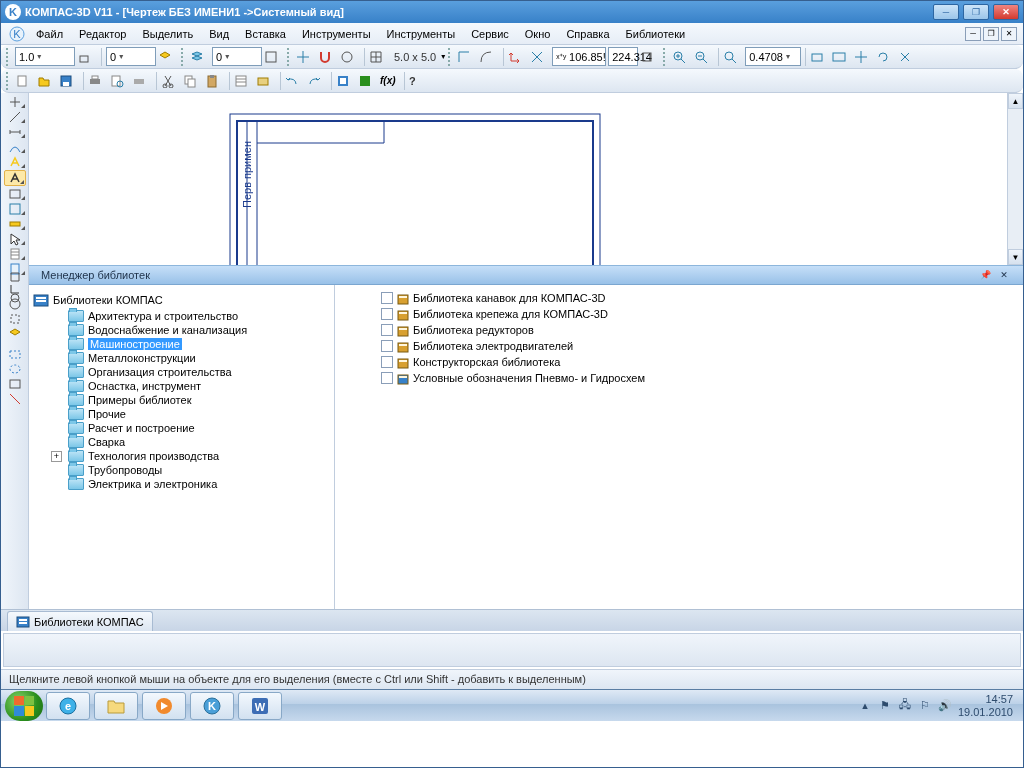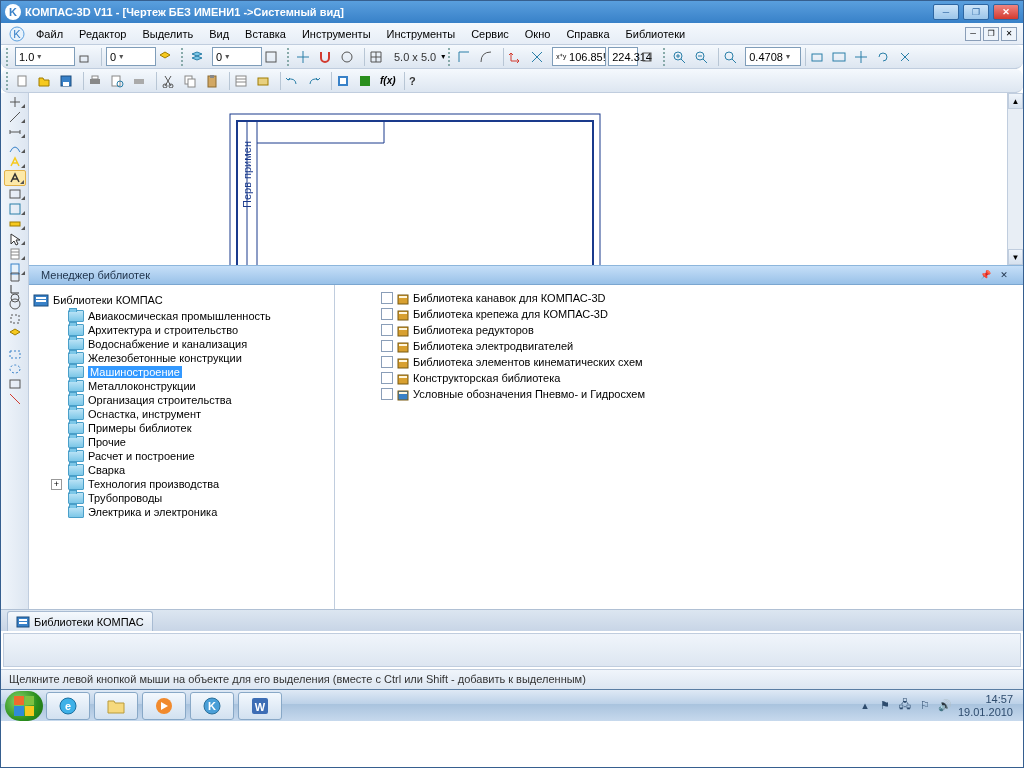--- a/index.html
+++ b/index.html
@@ -520,36 +520,26 @@
               <rect x="1" y="2" width="14" height="11" fill="#3881c8" stroke="#1a4d7f"></rect>
               <rect x="3" y="4" width="10" height="2" fill="#fff"></rect>
               <rect x="3" y="7" width="10" height="2" fill="#fff"></rect>
             </svg>
           <span>Библиотеки КОМПАС</span>
         </div>
         <div class="tree-kids" id="tree-kids">
             <div class="tree-item">
               <span class="exp">+</span>
               <span class="folder-ic"></span>
-              <span class="lbl">Авиакосмическая промышленность</span>
-            </div>
-            <div class="tree-item">
-              <span class="exp">+</span>
-              <span class="folder-ic"></span>
               <span class="lbl">Архитектура и строительство</span>
             </div>
             <div class="tree-item">
               <span class="exp">+</span>
               <span class="folder-ic"></span>
               <span class="lbl">Водоснабжение и канализация</span>
-            </div>
-            <div class="tree-item">
-              <span class="exp">+</span>
-              <span class="folder-ic"></span>
-              <span class="lbl">Железобетонные конструкции</span>
             </div>
             <div class="tree-item selected">
               <span class="exp">+</span>
               <span class="folder-ic"></span>
               <span class="lbl">Машиностроение</span>
             </div>
             <div class="tree-item">
               <span class="exp">+</span>
               <span class="folder-ic"></span>
               <span class="lbl">Металлоконструкции</span>
@@ -643,30 +633,20 @@
             <span>Библиотека электродвигателей</span>
           </div>
           <div class="lib-entry">
             <span class="chk"></span>
             <span class="lib-ic">
               <svg width="14" height="14">
                 <rect x="2" y="3" width="10" height="9" fill="#d8a030" stroke="#7a5a10"></rect>
                 <rect x="3" y="4" width="8" height="2" fill="#fff6dd"></rect>
               </svg>
             </span>
-            <span>Библиотека элементов кинематических схем</span>
-          </div>
-          <div class="lib-entry">
-            <span class="chk"></span>
-            <span class="lib-ic">
-              <svg width="14" height="14">
-                <rect x="2" y="3" width="10" height="9" fill="#d8a030" stroke="#7a5a10"></rect>
-                <rect x="3" y="4" width="8" height="2" fill="#fff6dd"></rect>
-              </svg>
-            </span>
             <span>Конструкторская библиотека</span>
           </div>
           <div class="lib-entry">
             <span class="chk"></span>
             <span class="lib-ic">
               <svg width="14" height="14">
                 <rect x="2" y="3" width="10" height="9" fill="#3881c8" stroke="#7a5a10"></rect>
                 <rect x="3" y="4" width="8" height="2" fill="#fff6dd"></rect>
               </svg>
             </span>

